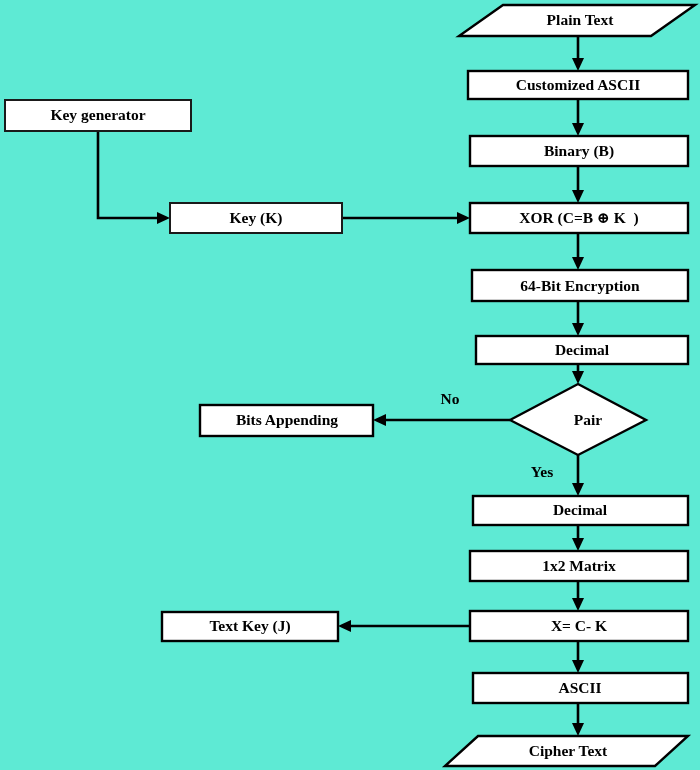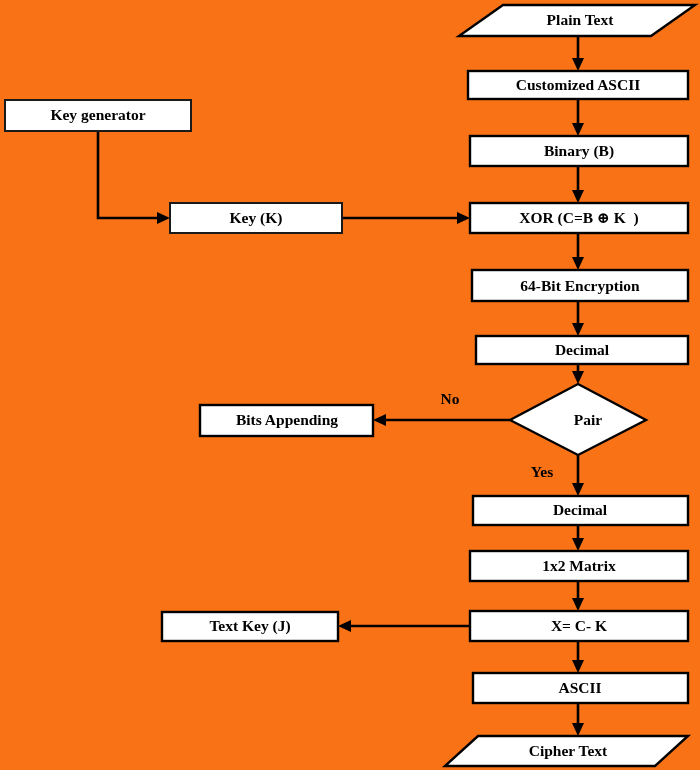--- a/index.html
+++ b/index.html
@@ -10,21 +10,21 @@
   body {
     width: 700px;
     height: 770px;
     font-family: "Liberation Serif", "DejaVu Serif", serif;
     overflow: hidden;
   }
   #flowchart-root {
     position: relative;
     width: 700px;
     height: 770px;
-    background: #f97316;
+    background: #5eead4;
     text-align: center;
   }
   svg.diagram {
     display: block;
     width: 700px;
     height: 770px;
   }
   .node-shape {
     fill: #ffffff;
     stroke: #000000;

